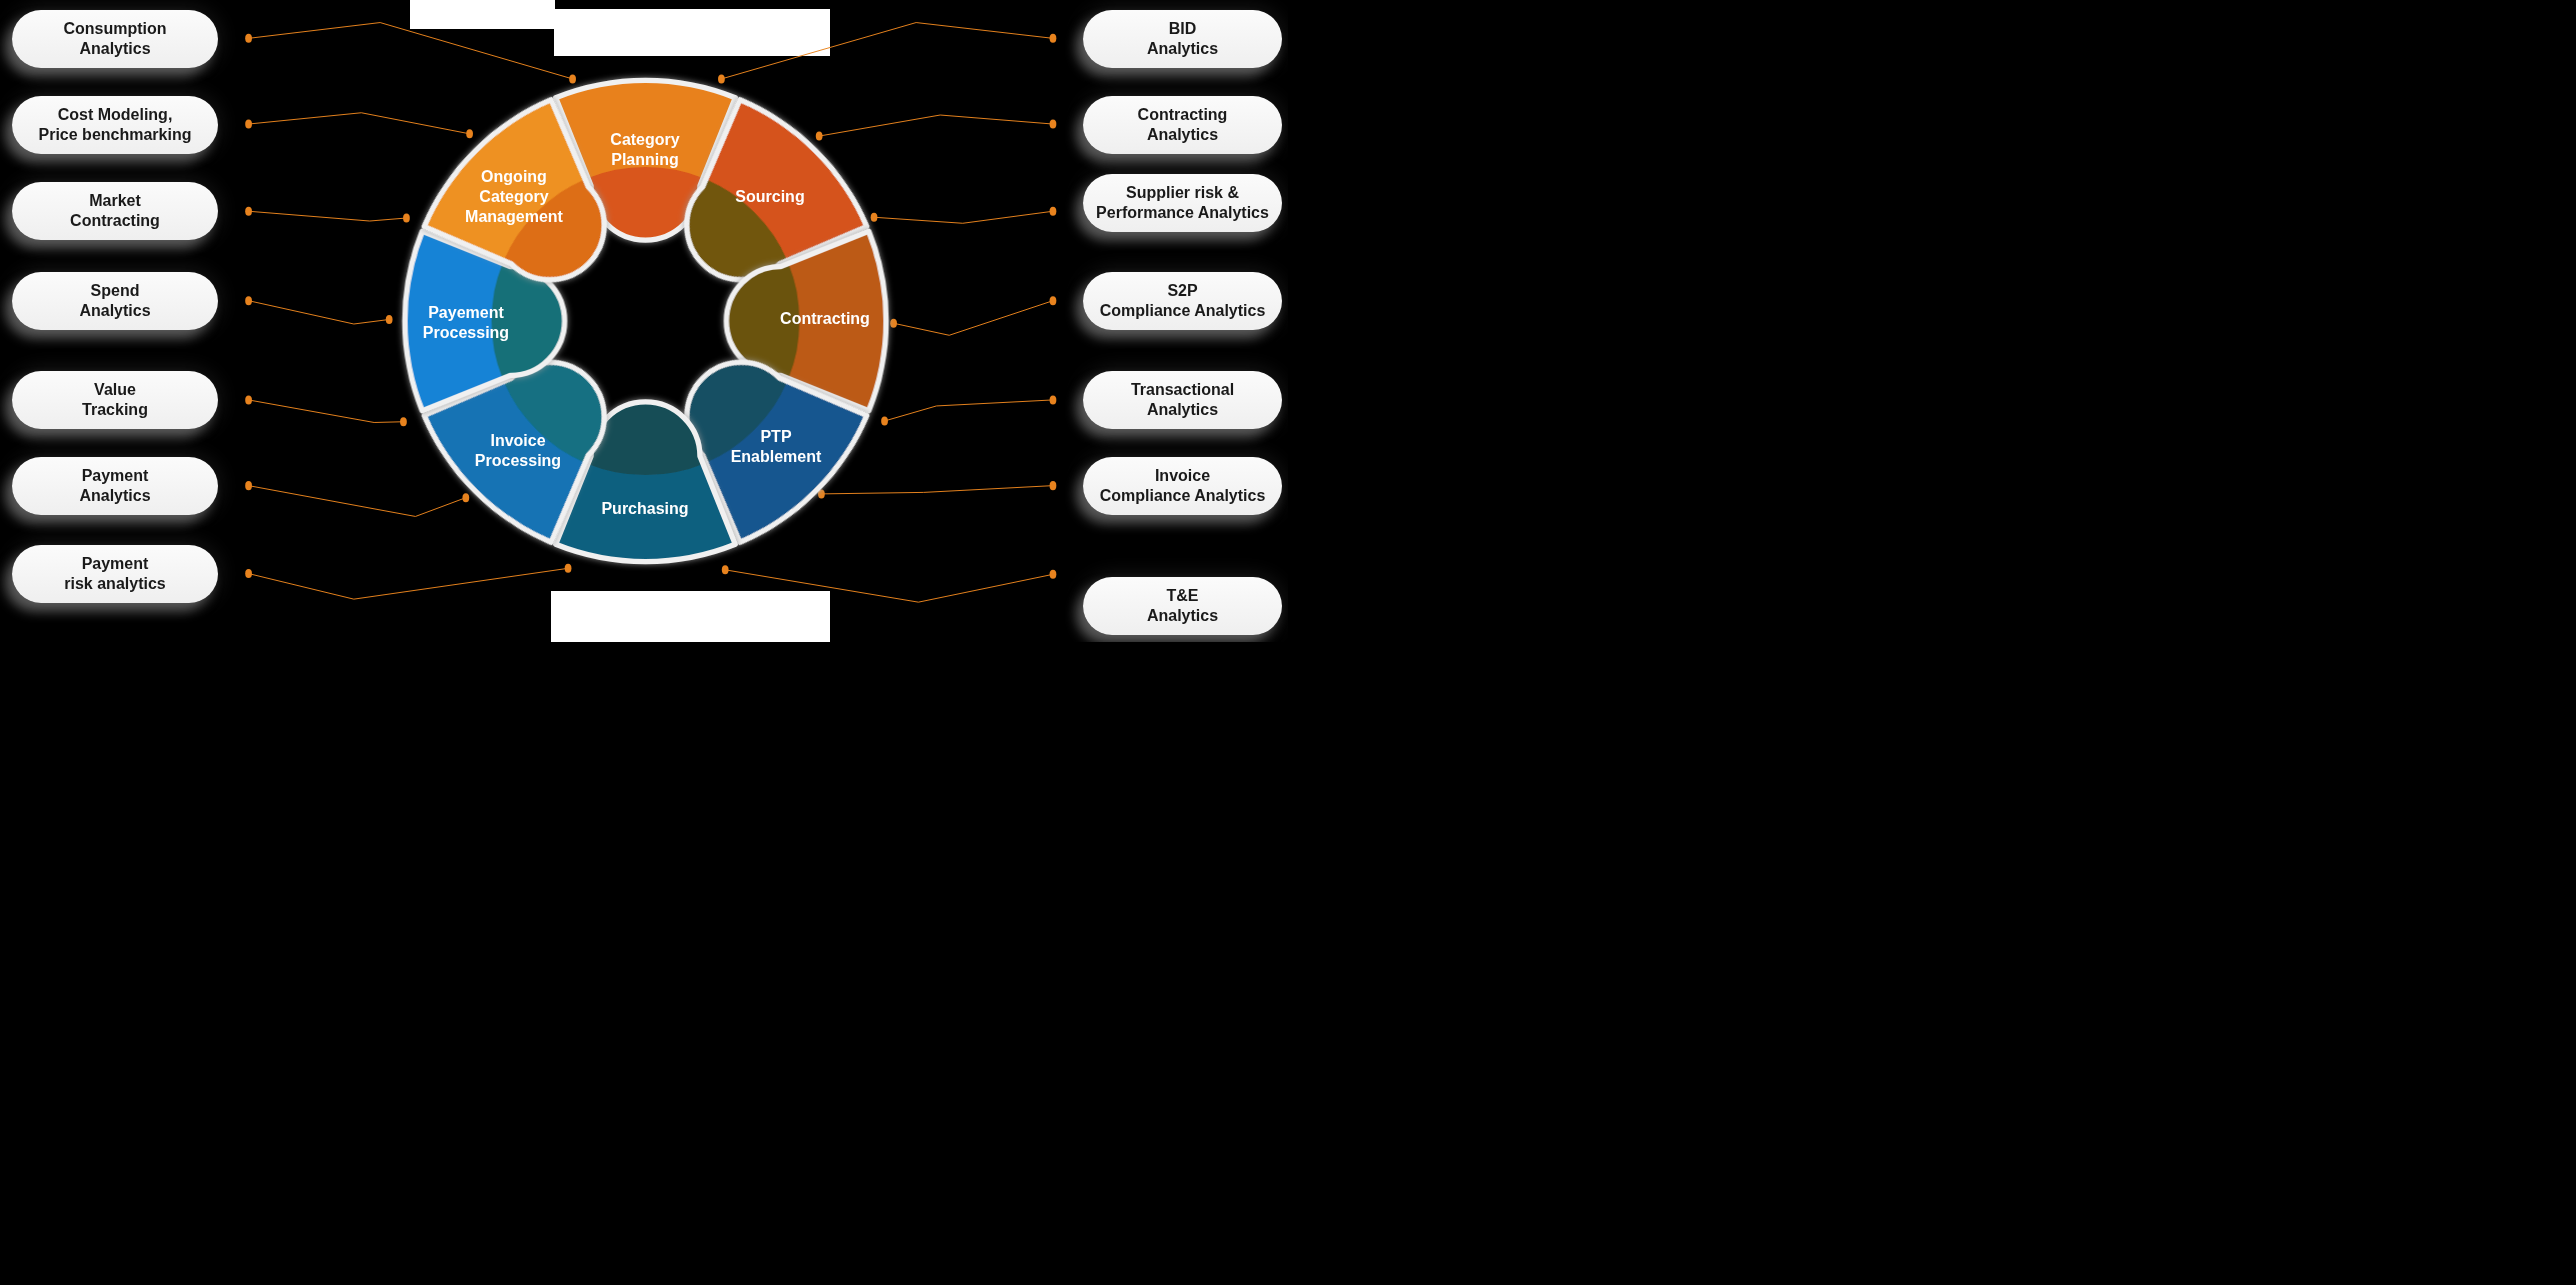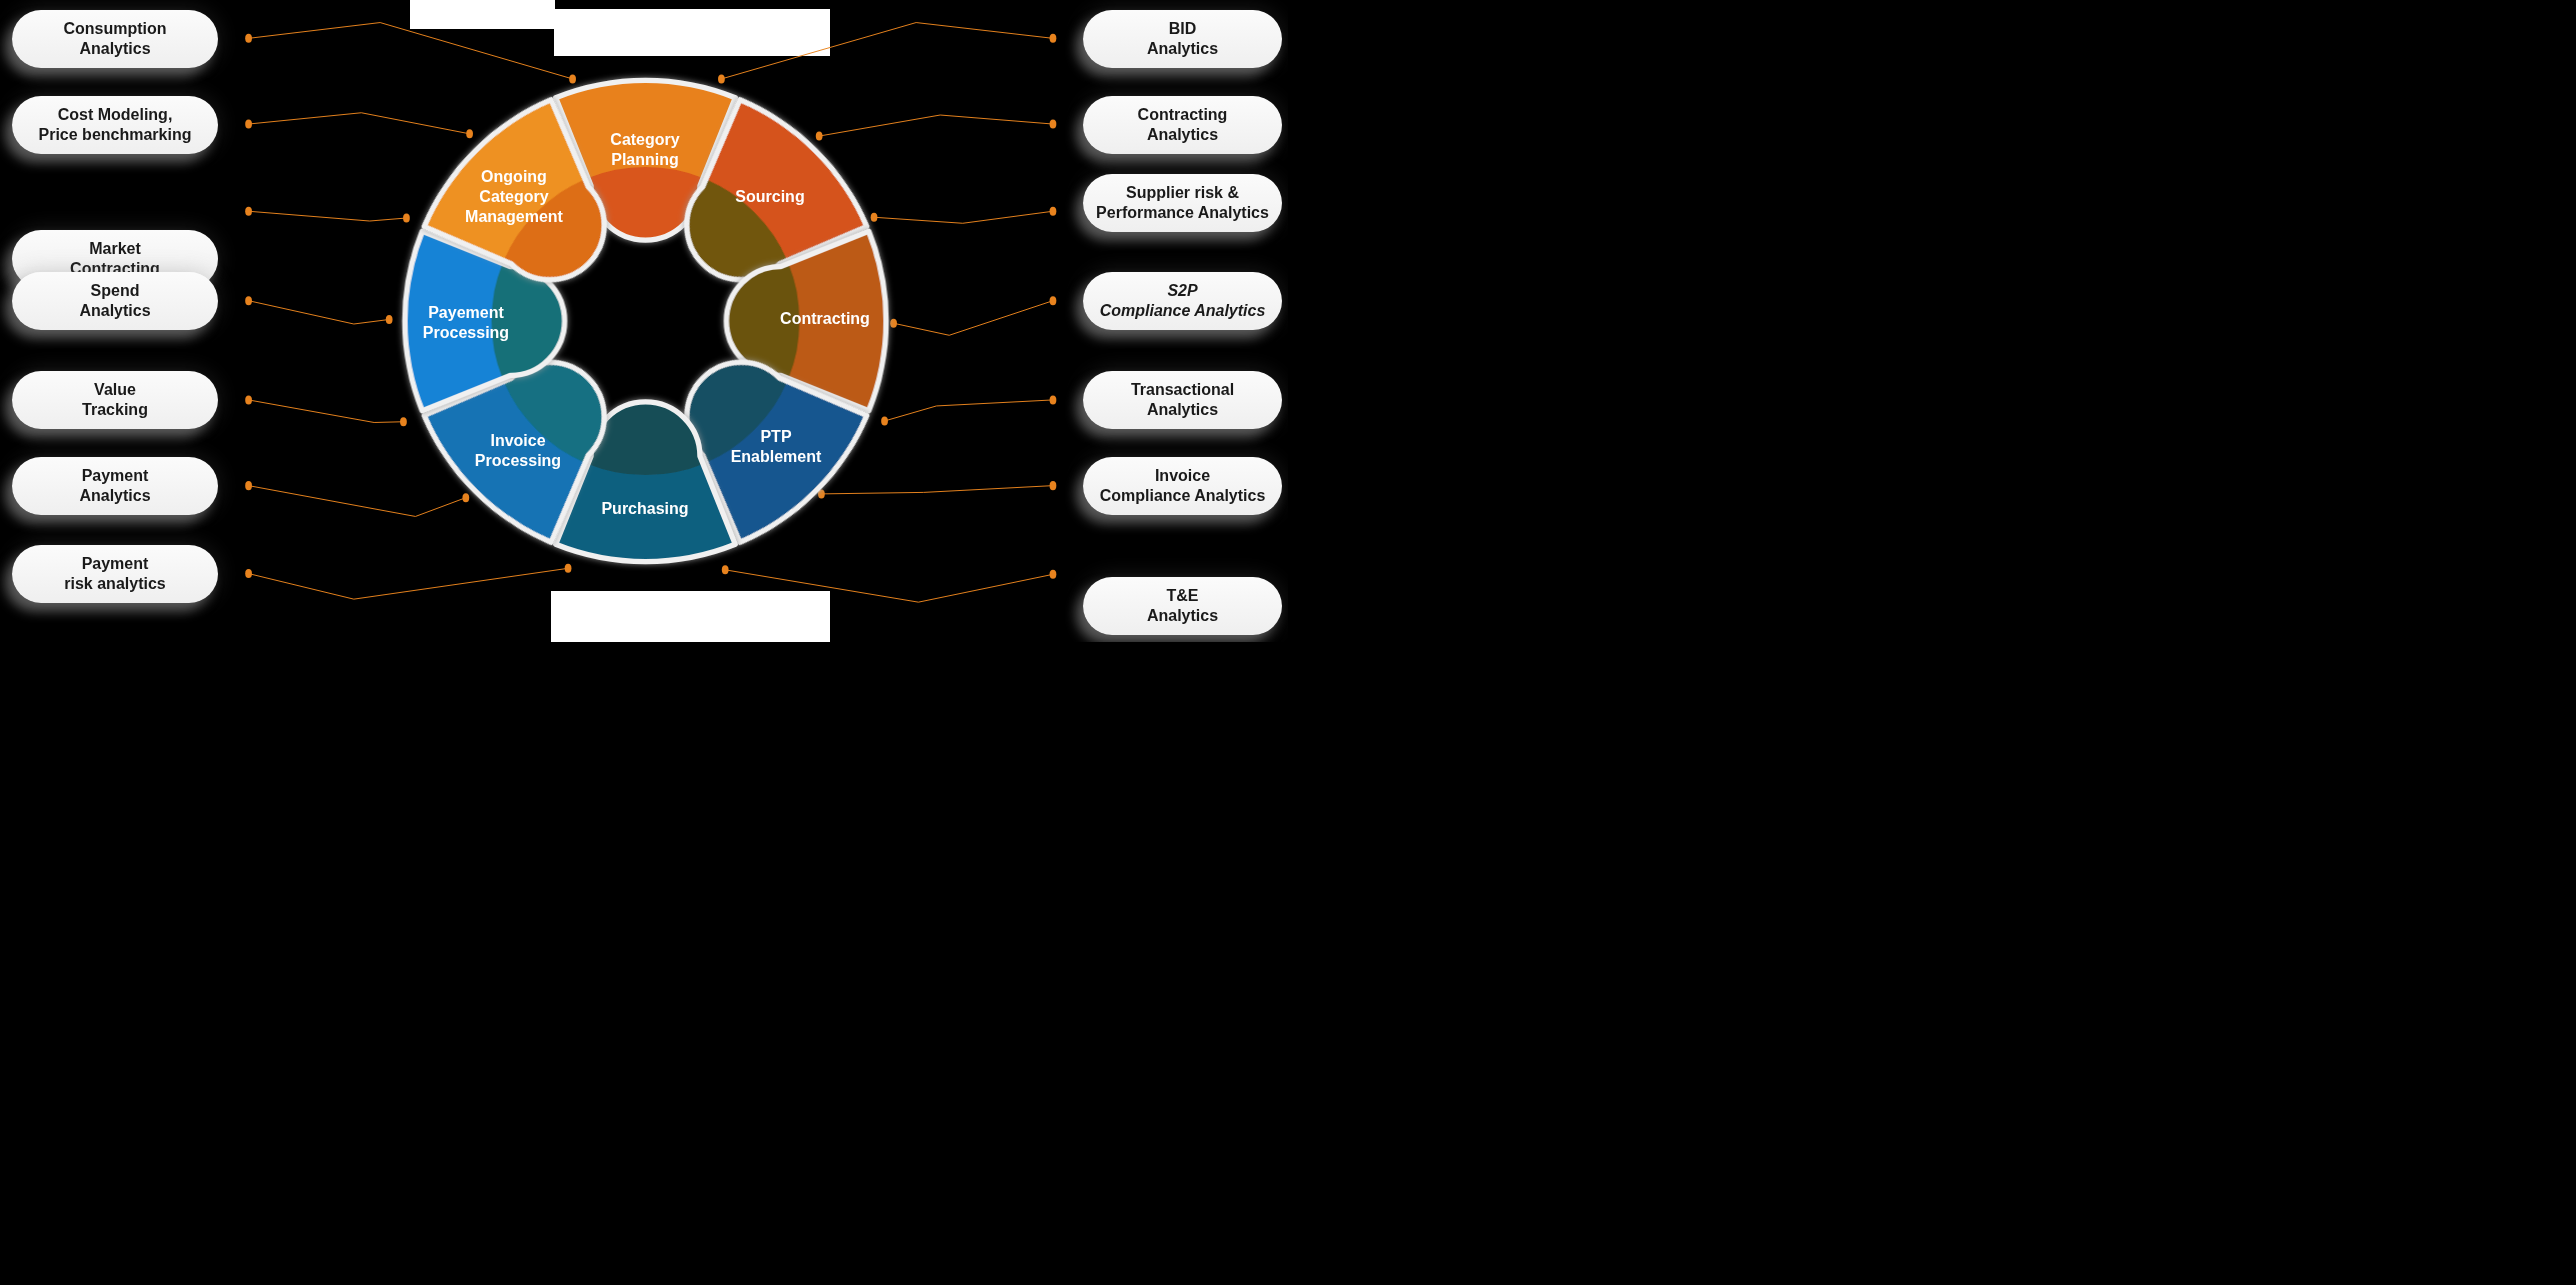--- a/index.html
+++ b/index.html
@@ -187,21 +187,21 @@
   </div>
 
   <div class="pill" style="left:12px;top:9.8px;">
     <div>Consumption</div>
       <div>Analytics</div>
   </div>
   <div class="pill" style="left:12px;top:96px;">
     <div>Cost Modeling,</div>
       <div>Price benchmarking</div>
   </div>
-  <div class="pill" style="left:12px;top:182px;margin-top:48px;">
+  <div class="pill" style="left:12px;top:182px;">
     <div>Market</div>
       <div>Contracting</div>
   </div>
   <div class="pill" style="left:12px;top:272px;">
     <div>Spend</div>
       <div>Analytics</div>
   </div>
   <div class="pill" style="left:12px;top:371px;">
     <div>Value</div>
       <div>Tracking</div>
@@ -220,21 +220,21 @@
       <div>Analytics</div>
   </div>
   <div class="pill right" style="left:1083px;top:96px;">
     <div>Contracting</div>
       <div>Analytics</div>
   </div>
   <div class="pill right" style="left:1083px;top:174px;">
     <div>Supplier risk &amp;</div>
       <div>Performance Analytics</div>
   </div>
-  <div class="pill right" style="left:1083px;top:272px;font-style:italic;">
+  <div class="pill right" style="left:1083px;top:272px;">
     <div>S2P</div>
       <div>Compliance Analytics</div>
   </div>
   <div class="pill right" style="left:1083px;top:371px;">
     <div>Transactional</div>
       <div>Analytics</div>
   </div>
   <div class="pill right" style="left:1083px;top:457px;">
     <div>Invoice</div>
       <div>Compliance Analytics</div>

